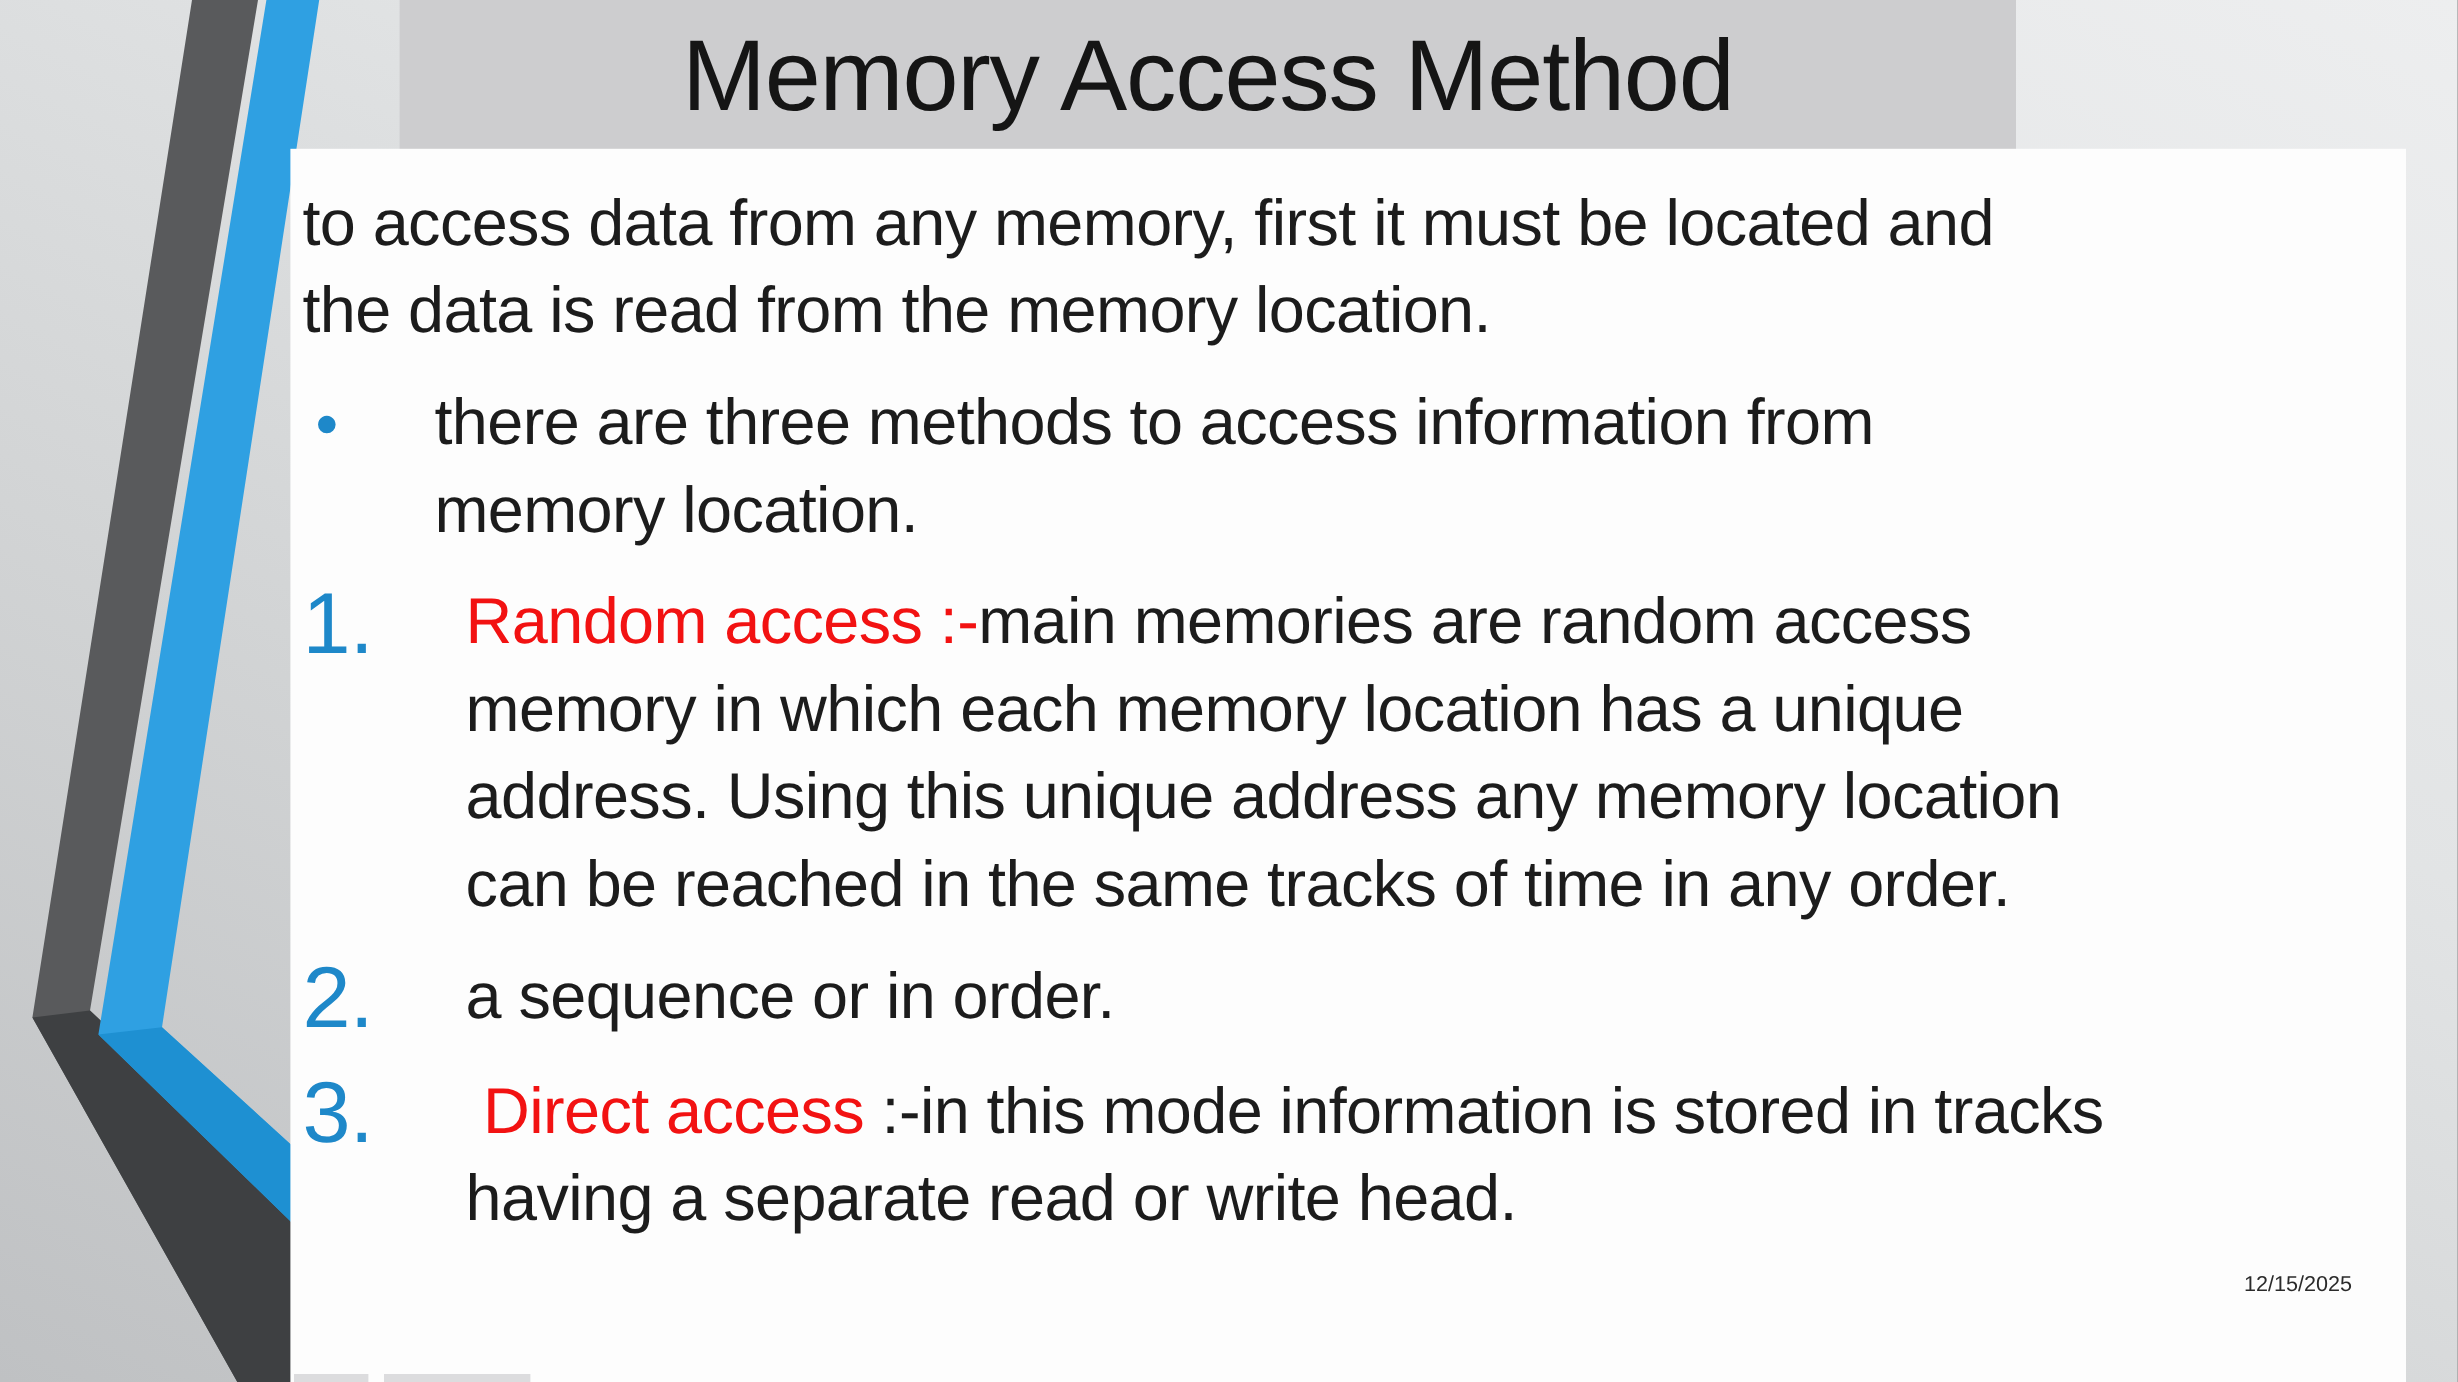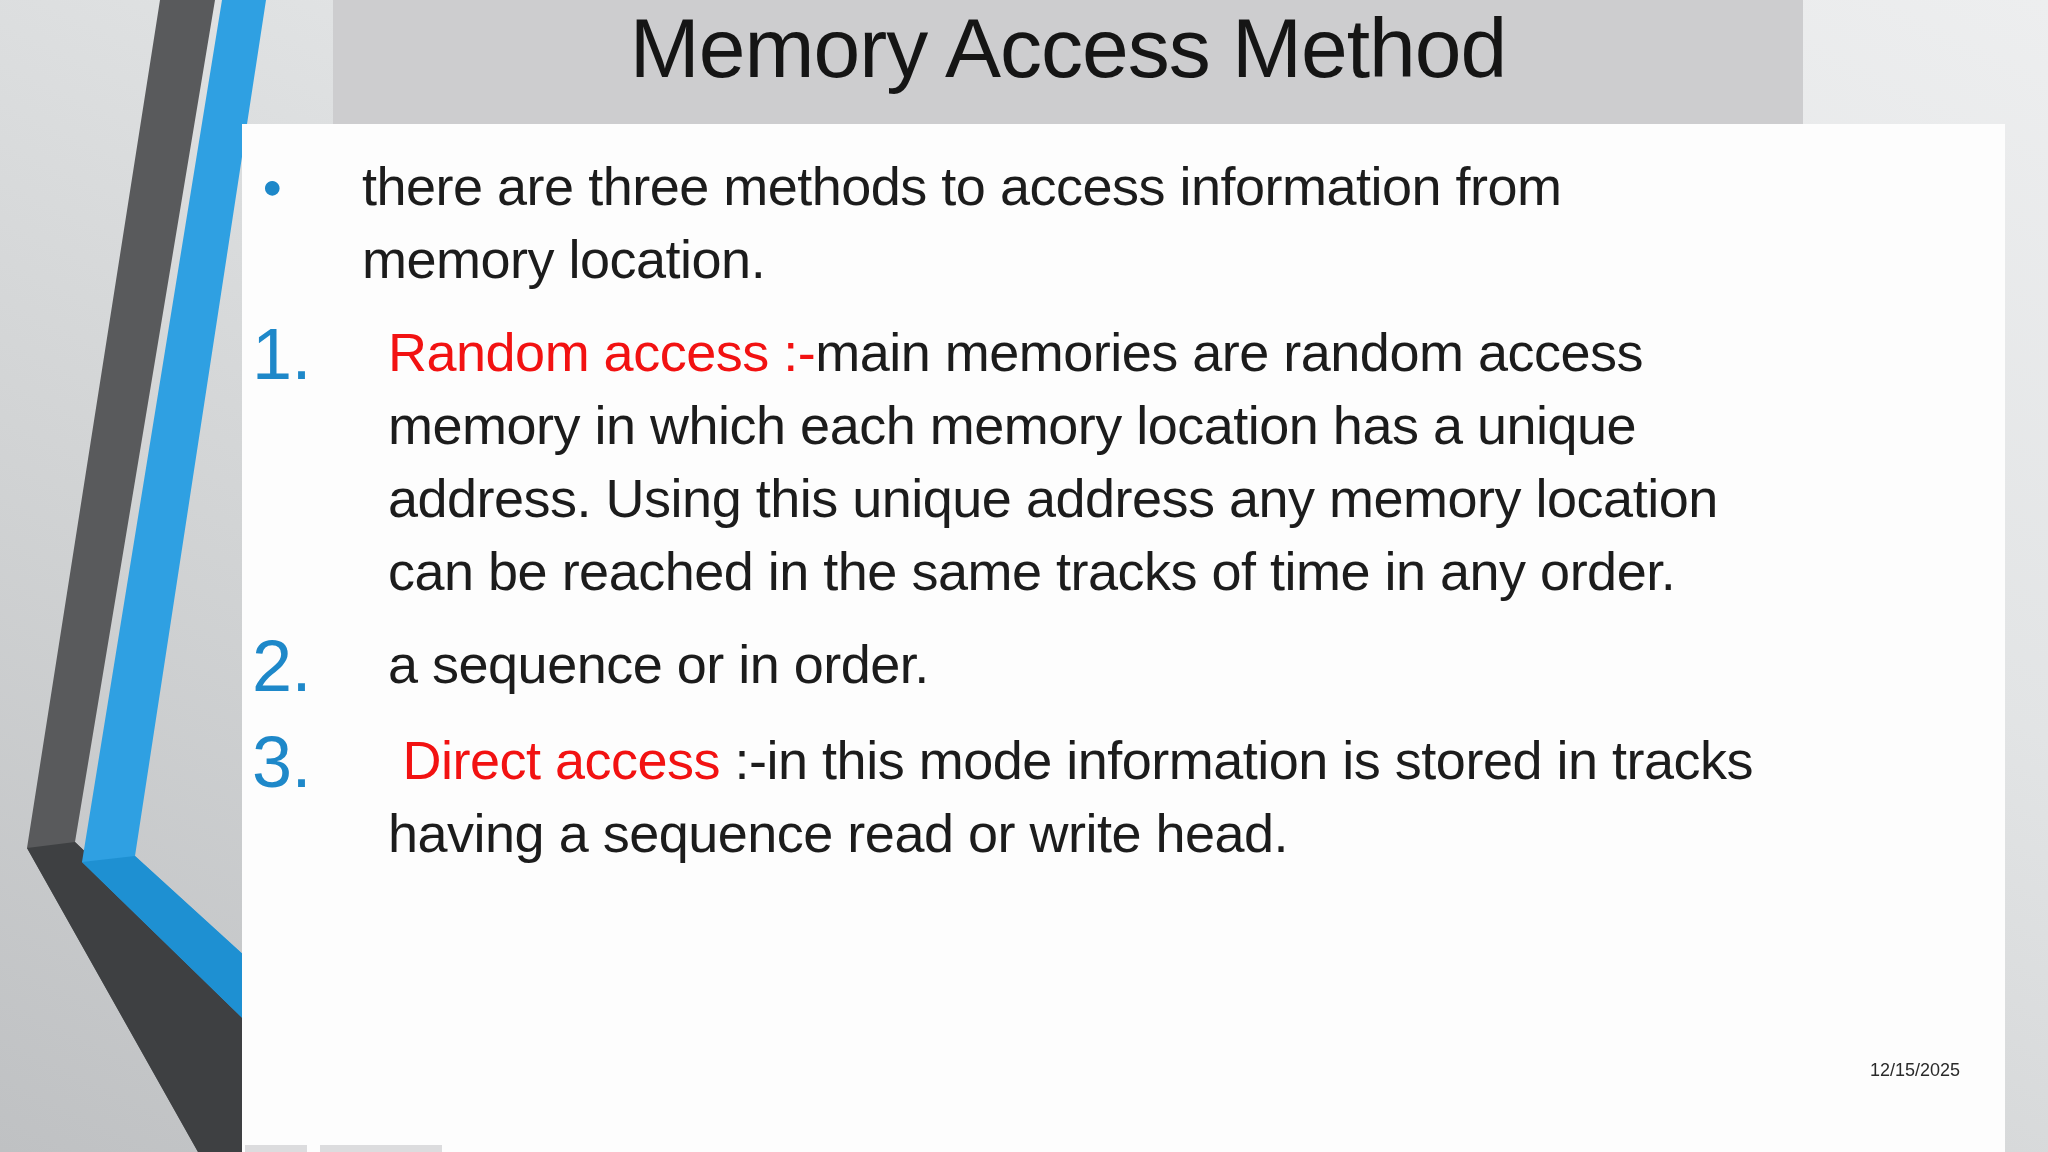--- a/index.html
+++ b/index.html
@@ -5,23 +5,23 @@
   html,body{margin:0;padding:0;background:#888;}
   .slide{
     position:relative;
     width:2048px;height:1152px;
     overflow:hidden;
     background:linear-gradient(205deg,#edeeef 0%,#e2e4e5 35%,#d2d4d5 65%,#bfc1c3 100%);
     font-family:"Liberation Sans","DejaVu Sans",sans-serif;
   }
   .stripes{position:absolute;left:0;top:0;z-index:1;}
   .title-banner{
-    position:absolute;left:333px;top:0;width:1470px;height:126px;
+    position:absolute;left:333px;top:0;width:1347px;height:126px;
     background:var(--banner-bg,#cdcdcf);
-    display:flex;justify-content:center;
+    display:flex;align-items:center;justify-content:center;
     z-index:2;
   }
   .title-banner h1{
     margin:0;font-weight:400;font-size:84px;letter-spacing:-1px;
     color:#151515;white-space:pre;
   }
   .content-panel{
     position:absolute;left:242px;top:124px;width:1763px;height:1028px;
     background:var(--panel-bg,#fdfdfd);
     z-index:3;
@@ -63,20 +63,24 @@
     <polygon points="222,0 266,0 135,856 460,1152 380,1152 82,862" style="fill:var(--stripe-blue,#2fa0e2)"></polygon>
     <polygon points="135,856 460,1152 380,1152 82,862" style="fill:var(--stripe-blue-dark,#1e90d2)"></polygon>
   </svg>
 
   <div class="title-banner">
     <h1>Memory Access Method</h1>
   </div>
 
   <div class="content-panel">
 
+    <div class="para">
+      <div class="tline">to access data from any memory, first it must be located and</div>
+      <div class="tline">the data is read from the memory location.</div>
+    </div>
 
     <div class="para bullet-row">
       <div class="bullet-marker">●</div>
       <div class="itext">
         <div class="tline">there are three methods to access information from</div>
         <div class="tline">memory location.</div>
       </div>
     </div>
 
     <div class="para item">
@@ -93,21 +97,21 @@
       <div class="item-number">2.</div>
       <div class="itext">
         <div class="tline">a sequence or in order.</div>
       </div>
     </div>
 
     <div class="para item">
       <div class="item-number">3.</div>
       <div class="itext">
         <div class="tline"><span class="red"> Direct access </span><span>:-in this mode information is stored in tracks</span></div>
-        <div class="tline">having a sequence read or write head.</div>
+        <div class="tline">having a separate read or write head.</div>
       </div>
     </div>
 
   </div>
 
   <div class="date-stamp">12/15/2025</div>
 
   <div class="bottom-strip strip-a"></div>
   <div class="bottom-strip strip-b"></div>
 

